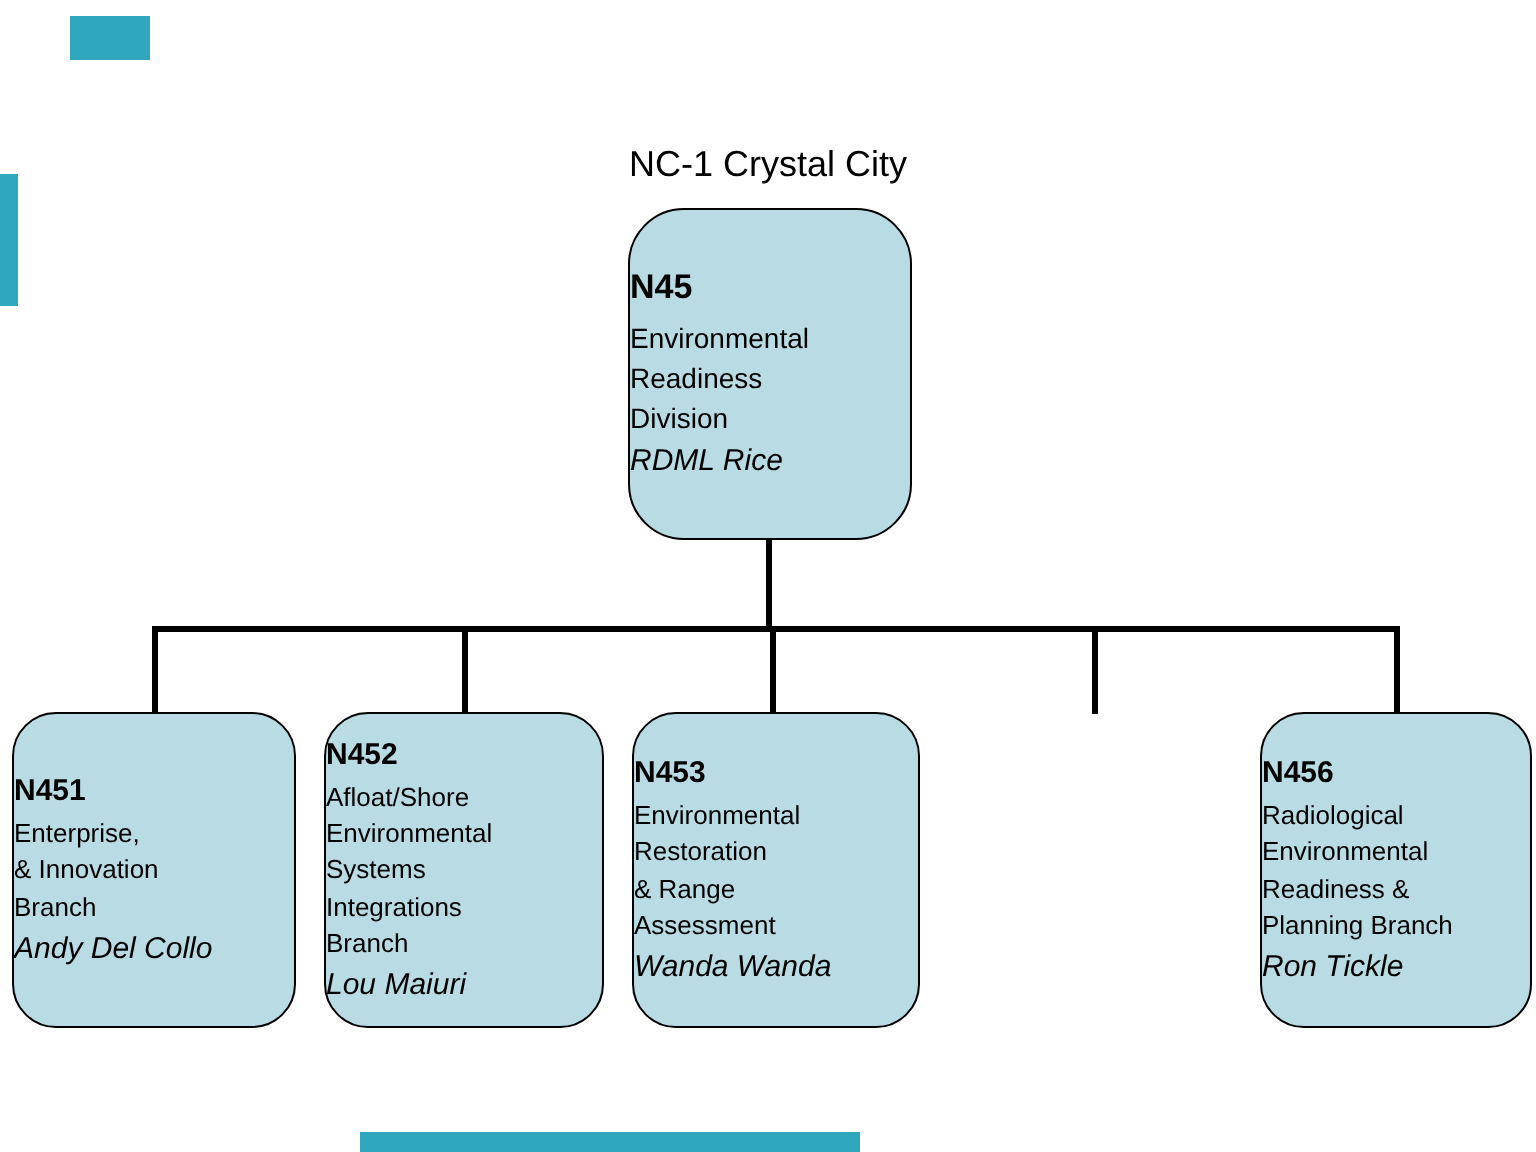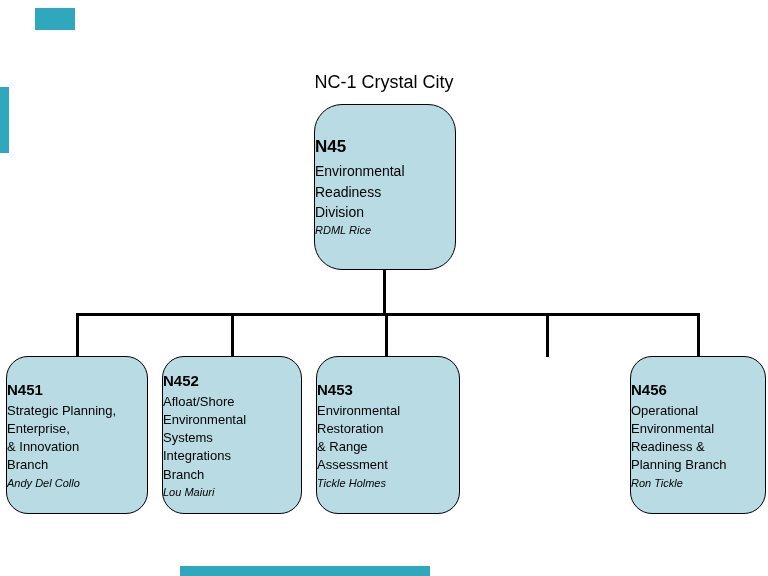--- a/index.html
+++ b/index.html
@@ -61,21 +61,21 @@
   }
   .root-box .box-id { font-size: 17px; }
   .child-box {
     top: 356px;
     height: 158px;
     border-radius: 22px;
     font-size: 13px;
     line-height: 1.4;
   }
   .box-id { font-weight: bold; font-size: 15px; margin-bottom: 2px; }
-  .box-leader { font-style: italic; font-size: 11px; margin-top: 1px; }
+  .box-leader { font-style: italic; font-size: 15px; margin-top: 1px; }
 
   .box-1 { left: 6px;   width: 142px; }
   .box-2 { left: 162px; width: 140px; }
   .box-3 { left: 316px; width: 144px; }
   .box-4 { left: 477px; width: 140px; }
   .box-5 { left: 630px; width: 136px; }
 
   .connector { position: absolute; background: #000000; }
   .conn-root-stub { left: 383px; top: 270px; width: 3px; height: 44px; }
   .conn-horizontal { left: 76px; top: 313px; width: 624px; height: 3px; }
@@ -108,21 +108,20 @@
   <div class="box root-box">
     <div class="box-id">N45</div>
     <div class="box-line">Environmental</div>
     <div class="box-line">Readiness</div>
     <div class="box-line">Division</div>
     <div class="box-leader">RDML Rice</div>
   </div>
 
   <div class="box child-box box-1">
     <div class="box-id">N451</div>
-    <div class="box-line">Strategic Planning,</div>
     <div class="box-line">Enterprise,</div>
     <div class="box-line">&amp; Innovation</div>
     <div class="box-line">Branch</div>
     <div class="box-leader">Andy Del Collo</div>
   </div>
 
   <div class="box child-box box-2">
     <div class="box-id">N452</div>
     <div class="box-line">Afloat/Shore</div>
     <div class="box-line">Environmental</div>
@@ -131,26 +130,26 @@
     <div class="box-line">Branch</div>
     <div class="box-leader">Lou Maiuri</div>
   </div>
 
   <div class="box child-box box-3">
     <div class="box-id">N453</div>
     <div class="box-line">Environmental</div>
     <div class="box-line">Restoration</div>
     <div class="box-line">&amp; Range</div>
     <div class="box-line">Assessment</div>
-    <div class="box-leader">Tickle Holmes</div>
+    <div class="box-leader">Wanda Wanda</div>
   </div>
 
 
   <div class="box child-box box-5">
     <div class="box-id">N456</div>
-    <div class="box-line">Operational</div>
+    <div class="box-line">Radiological</div>
     <div class="box-line">Environmental</div>
     <div class="box-line">Readiness &amp;</div>
     <div class="box-line">Planning Branch</div>
     <div class="box-leader">Ron Tickle</div>
   </div>
 
 </div>
 
 </body></html>

